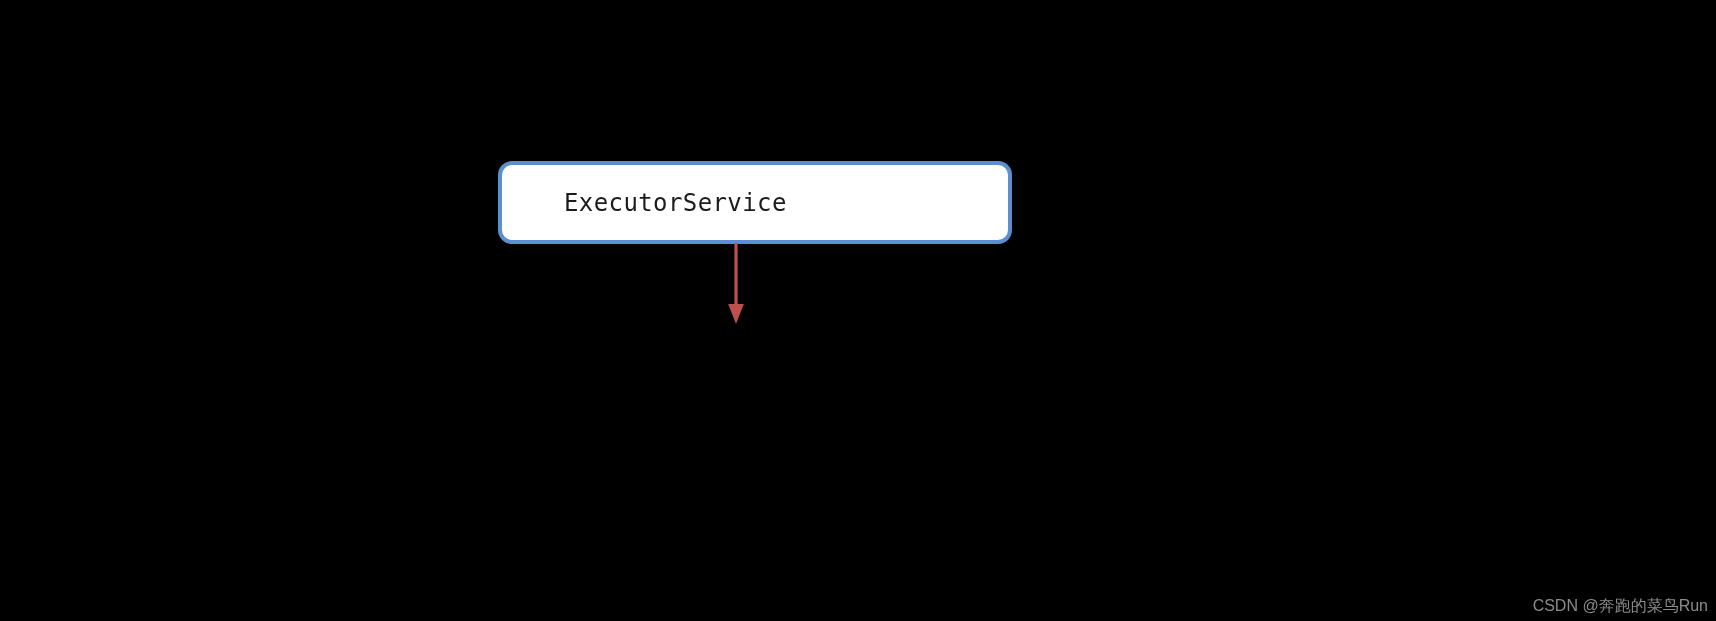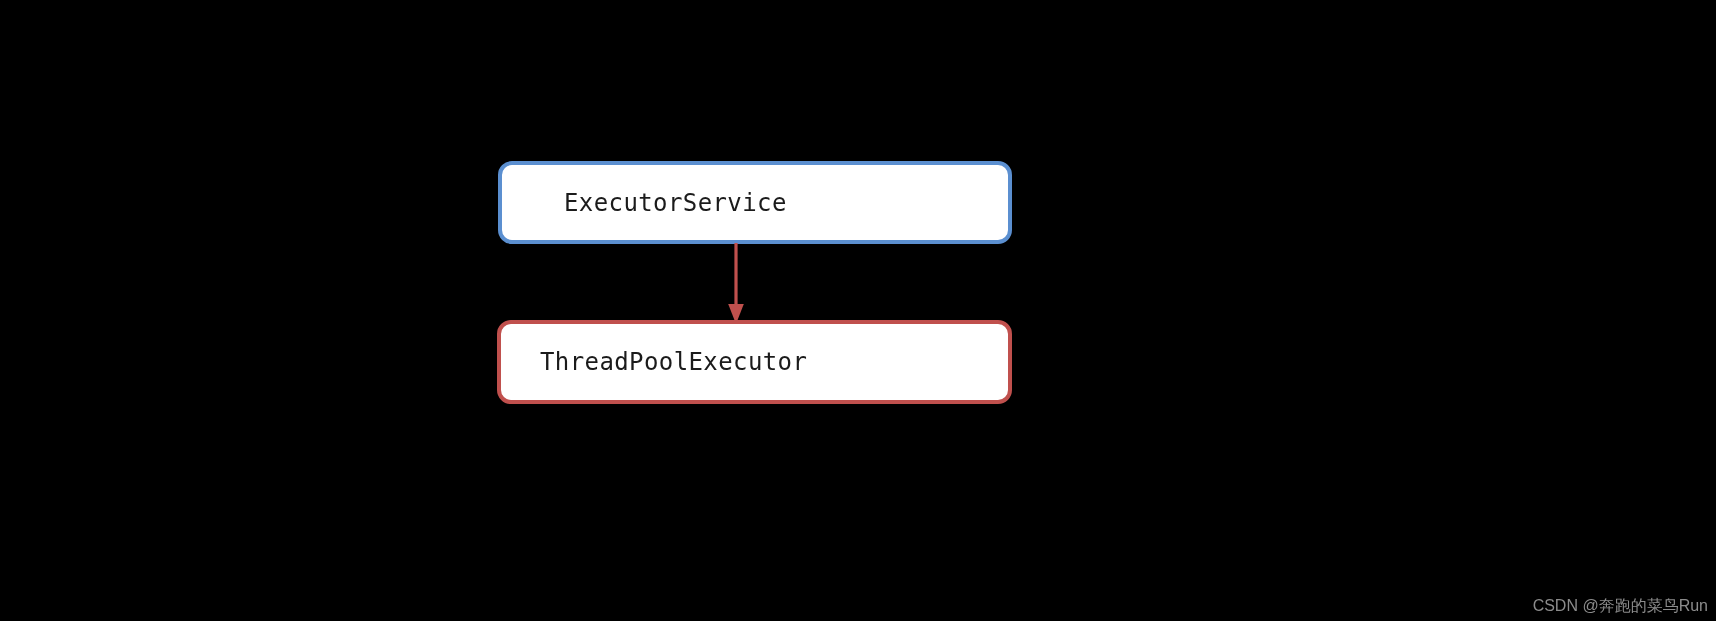--- a/index.html
+++ b/index.html
@@ -96,19 +96,16 @@
     <span class="node-label">ExecutorService</span>
   </div>
 
   <div id="edge-executor-to-pool">
     <svg width="76" height="92" viewBox="0 0 76 92" xmlns="http://www.w3.org/2000/svg">
       <line x1="36" y1="7" x2="36" y2="74" stroke="#c0504d" stroke-width="3.2" stroke-linecap="butt"></line>
       <polygon points="36,88 28.2,68 43.8,68" fill="#c0504d"></polygon>
     </svg>
   </div>
 
-  <div class="node" id="node-thread-pool-executor">
-    <span class="node-label">ThreadPoolExecutor</span>
-  </div>
 
   <div id="watermark">CSDN @奔跑的菜鸟Run</div>
 
 </div>
 
 </body></html>

